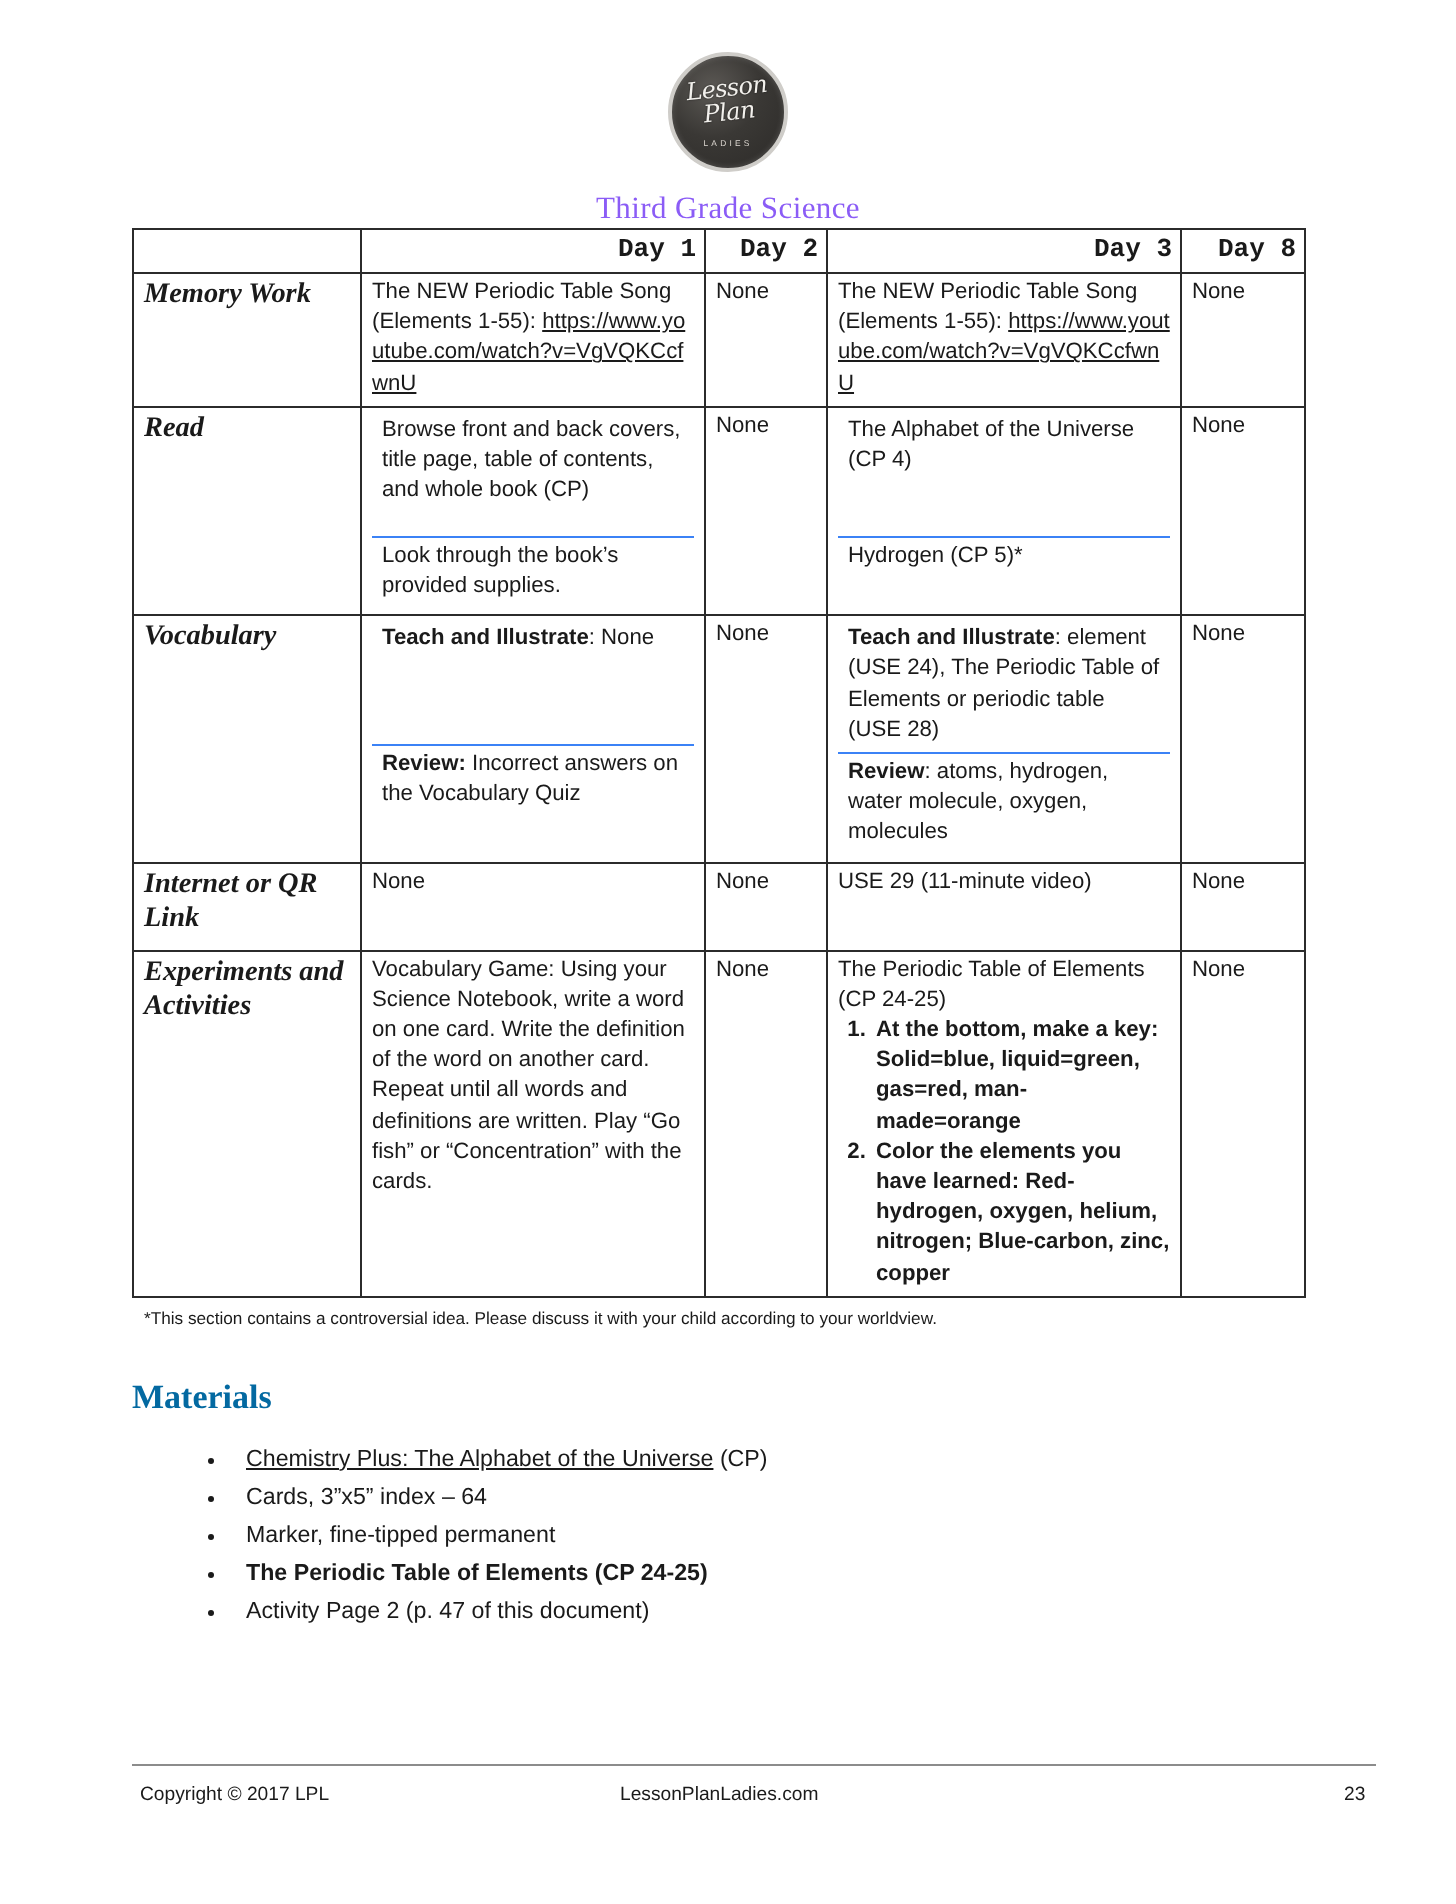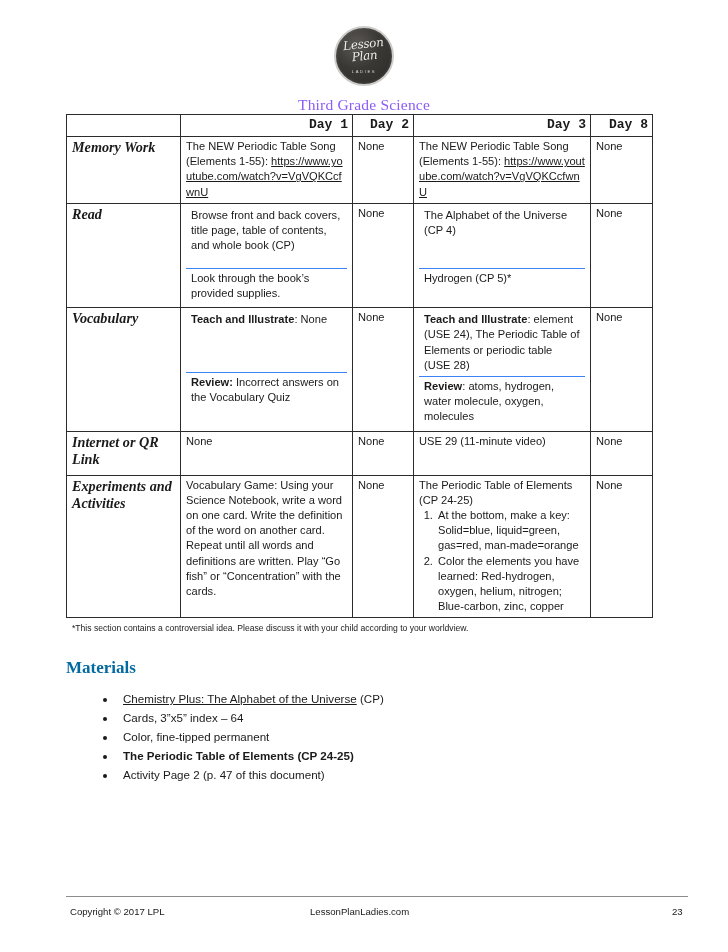--- a/index.html
+++ b/index.html
@@ -134,21 +134,21 @@
     text-decoration: underline;
     word-break: break-all;
   }
   .b { font-weight: bold; }
 
   ol.steps {
     margin: 0;
     padding-left: 17px;
     list-style-position: outside;
   }
-  ol.steps li { padding-left: 2px; margin: 0; }
+  ol.steps li { padding-left: 2px; margin: 0; font-weight: bold; }
 
   
   .footnote {
     margin-top: 4px;
     font-size: 8.6px;
     line-height: 12px;
     color: #1a1a1a;
     padding-left: 6px;
   }
   .materials-title {
@@ -165,21 +165,21 @@
     line-height: 19px;
   }
   ul.materials li { margin: 0; padding-left: 6px; }
   .u  { text-decoration: underline; }
 
   
   .footer {
     position: absolute;
     left: 66px;
     right: 40px;
-    bottom: 32px;
+    bottom: 46px;
   }
   .footer .rule {
     border-top: 1px solid #8c8c8c;
     margin-bottom: 9px;
     width: 622px;
   }
   .footer .row {
     position: relative;
     height: 14px;
     font-size: 9.6px;
@@ -299,21 +299,21 @@
 
   <h2 class="materials-title">Materials</h2>
   <ul class="materials">
     <li>
       <span class="u">Chemistry Plus: The Alphabet of the Universe</span><span> (CP)</span>
     </li>
     <li>
       <span>Cards, 3”x5” index – 64</span>
     </li>
     <li>
-      <span>Color, fine-tipped permanent</span>
+      <span>Marker, fine-tipped permanent</span>
     </li>
     <li>
       <span class="b">The Periodic Table of Elements (CP 24-25)</span>
     </li>
     <li>
       <span>Activity Page 2 (p. 47 of this document)</span>
     </li>
   </ul>
 
   <div class="footer">

